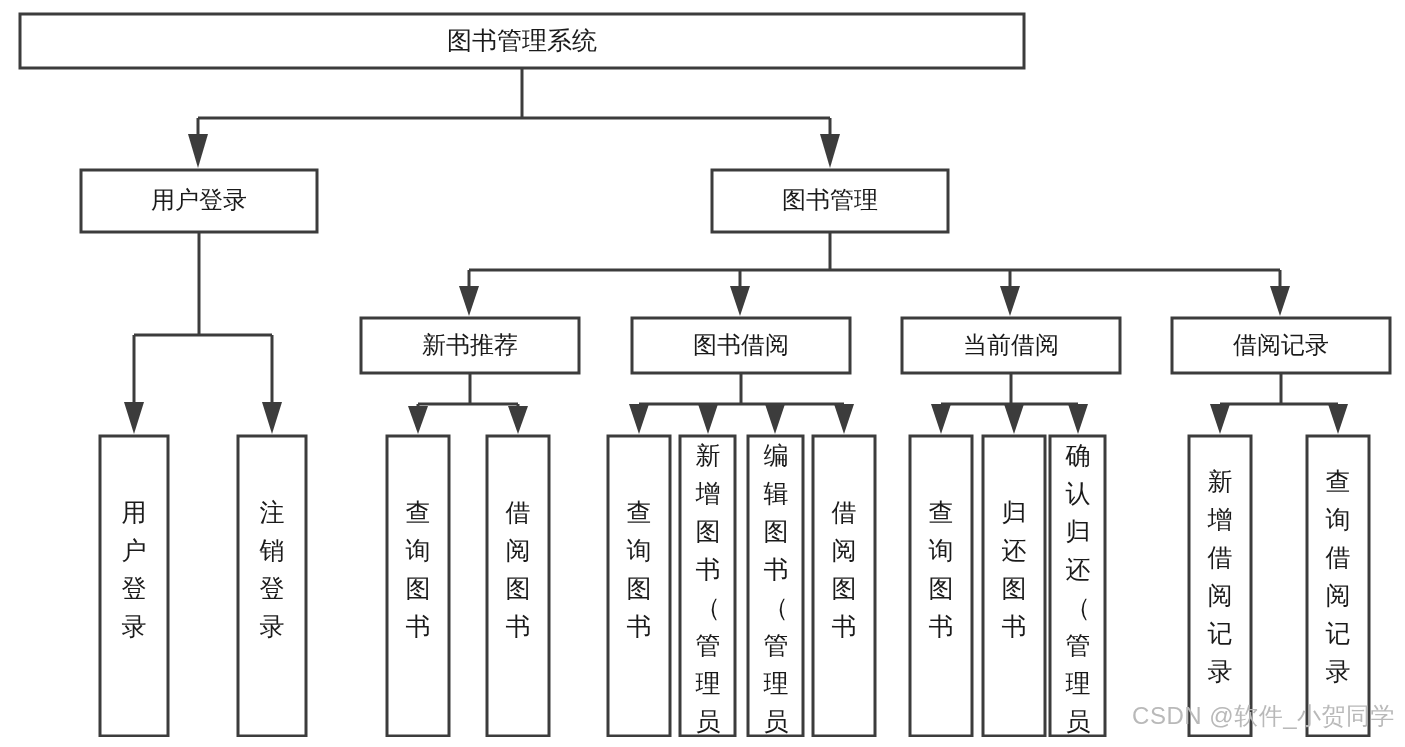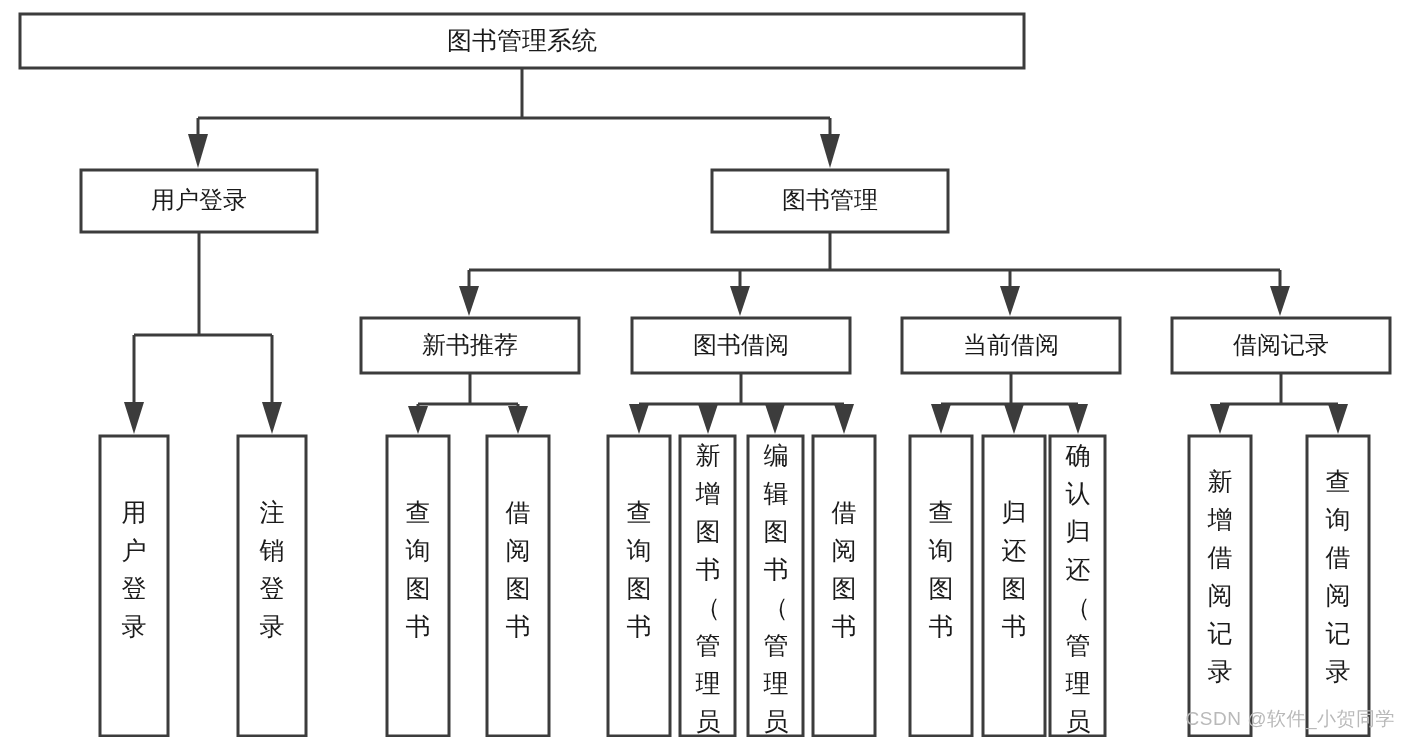--- a/index.html
+++ b/index.html
@@ -55,21 +55,21 @@
     fill: #1a1a1a;
     font-family: "Liberation Sans", "DejaVu Sans", sans-serif;
     font-size: 25px;
     text-anchor: middle;
   }
   .watermark {
     position: absolute;
     right: 10px;
     bottom: 5px;
     font-family: "Liberation Sans", "DejaVu Sans", sans-serif;
-    font-size: 19px;
+    font-size: 24px;
     color: #b9b9b9;
     letter-spacing: 0.5px;
     white-space: nowrap;
     user-select: none;
   }
 </style>
 </head>
 <body>
 
 <div id="diagram-root">

